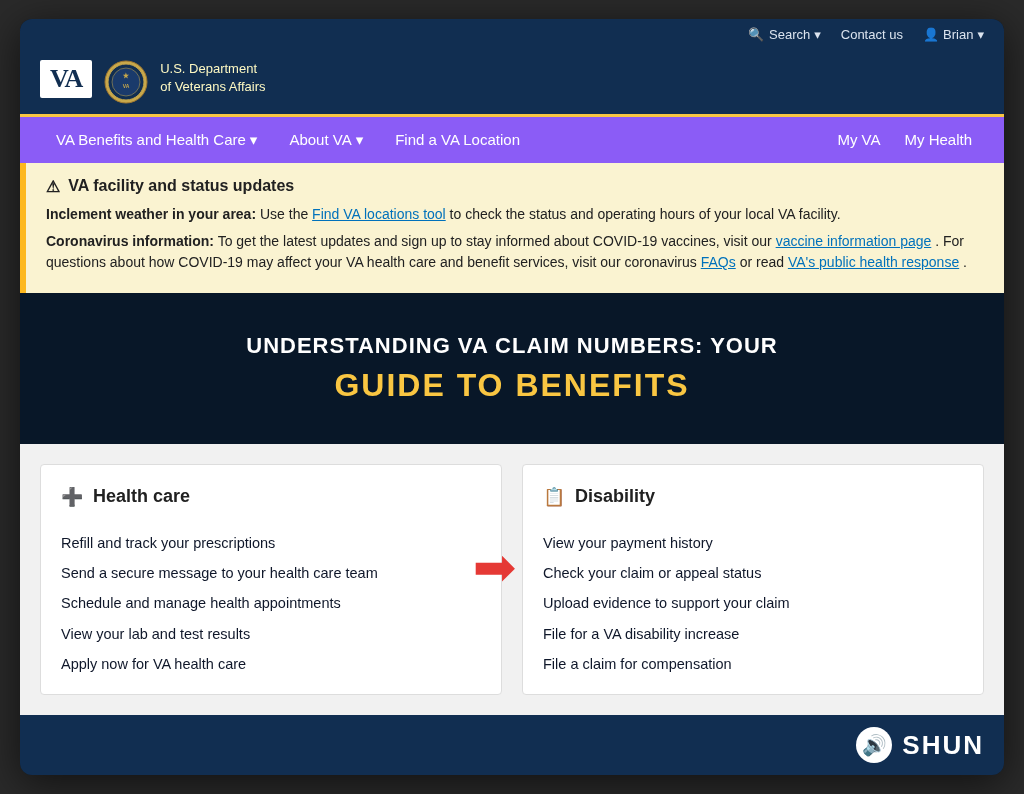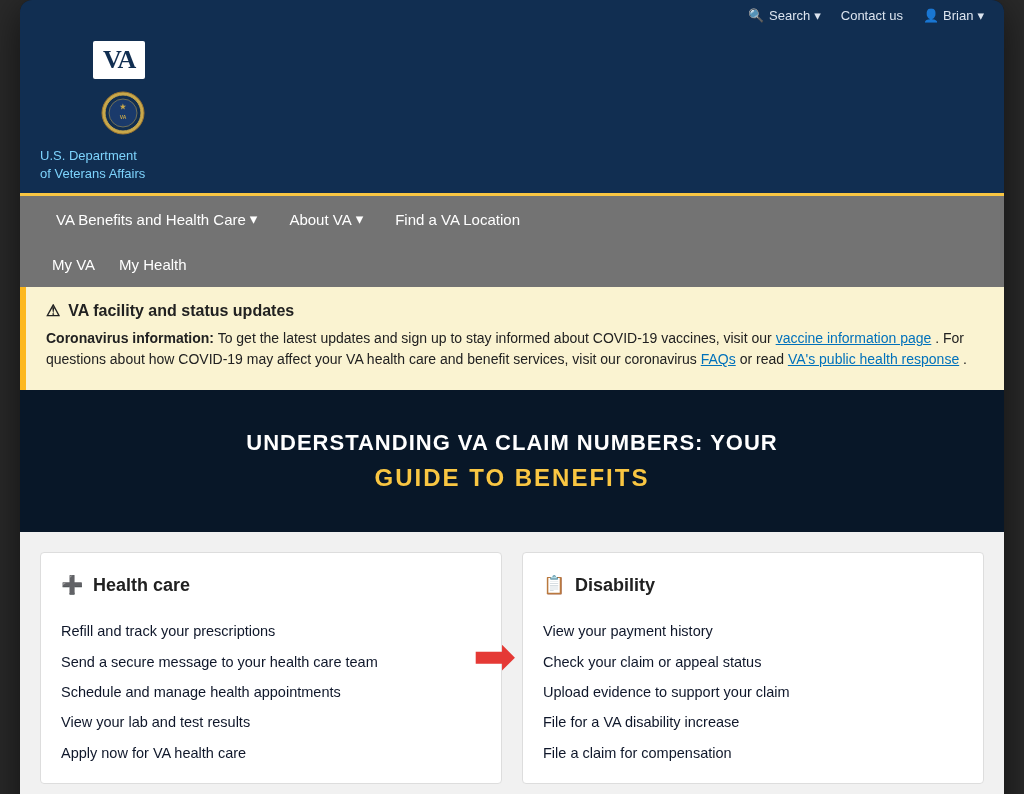--- a/index.html
+++ b/index.html
@@ -40,51 +40,49 @@
     .header {
       background: #112e51;
       padding: 10px 20px;
       display: flex;
       justify-content: space-between;
       align-items: center;
       border-bottom: 3px solid #f9c642;
     }
     .logo-area {
       display: flex;
-      align-items: flex-end;
+      align-items: flex-start;
       gap: 12px;
-      flex-direction: column;
     }
     .va-logo {
       background: white;
       color: #112e51;
       font-weight: 900;
       font-size: 26px;
       padding: 4px 10px;
       border-radius: 2px;
       font-family: Georgia, serif;
       letter-spacing: -1px;
     }
     .seal {
       width: 44px;
       height: 44px;
     }
     .dept-name {
-      color: #7dd3fc;
+      color: #fef9c3;
       font-size: 13px;
       line-height: 1.4;
     }
     
     .nav-bar {
-      background: #737373;
+      background: #8b5cf6;
       padding: 0 20px;
       display: flex;
       justify-content: space-between;
       align-items: stretch;
-      flex-direction: column;
     }
     .nav-left {
       display: flex;
       align-items: stretch;
     }
     .nav-item {
       color: white;
       font-size: 15px;
       padding: 14px 16px;
       text-decoration: none;
@@ -151,21 +149,21 @@
       font-size: 22px;
       font-weight: 700;
       letter-spacing: 1px;
       text-transform: uppercase;
       margin-bottom: 8px;
     }
     .overlay-subtitle {
       position: relative;
       z-index: 2;
       color: #f9c642;
-      font-size: 24px;
+      font-size: 32px;
       font-weight: 900;
       letter-spacing: 2px;
       text-transform: uppercase;
     }
     .page-subtitle {
       position: relative;
       z-index: 2;
       color: rgba(255,255,255,0.5);
       font-size: 20px;
       font-style: italic;
@@ -322,20 +320,26 @@
       </a>
     </div>
   </div>
 
   <div class="alert-banner">
     <div class="alert-title">
       <span>⚠</span>
       <span>VA facility and status updates</span>
     </div>
     <p>
+      <strong>Inclement weather in your area:</strong>
+      <span>Use the</span>
+      <a href="#">Find VA locations tool</a>
+      <span>to check the status and operating hours of your local VA facility.</span>
+    </p>
+    <p>
       <strong>Coronavirus information:</strong>
       <span>To get the latest updates and sign up to stay informed about COVID-19 vaccines, visit our</span>
       <a href="#">vaccine information page</a>
       <span>. For questions about how COVID-19 may affect your VA health care and benefit services, visit our coronavirus</span>
       <a href="#">FAQs</a>
       <span>or read</span>
       <a href="#">VA's public health response</a>
       <span>.</span>
     </p>
   </div>

